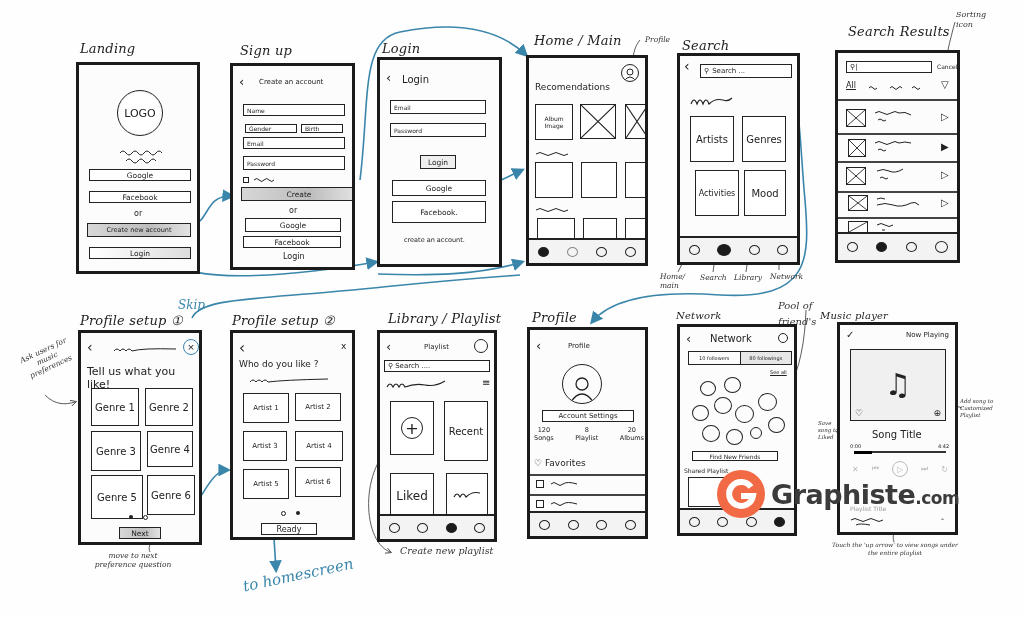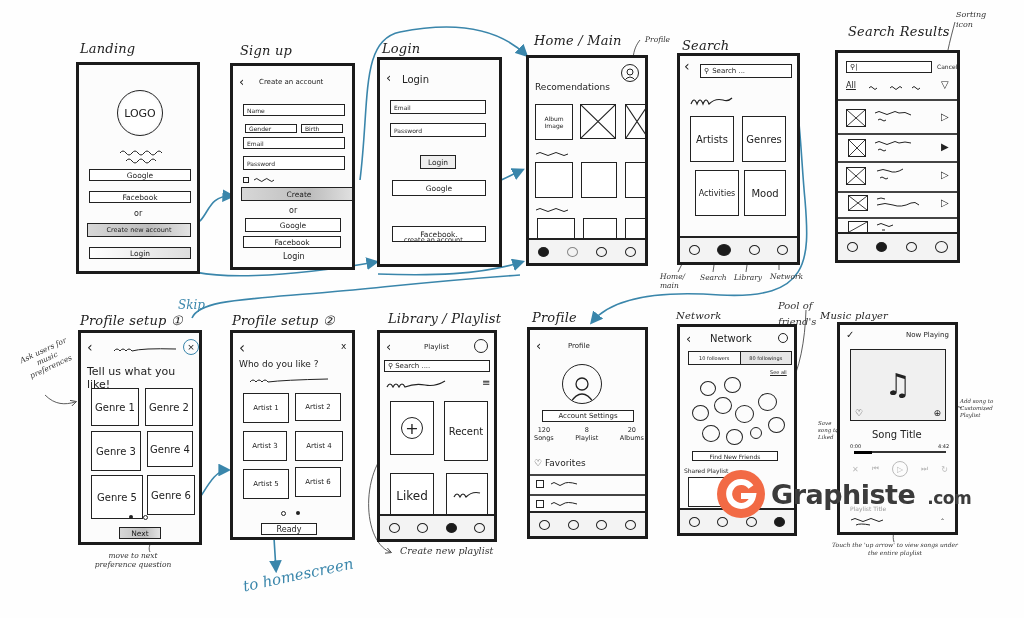--- a/index.html
+++ b/index.html
@@ -25,21 +25,21 @@
   .xbox svg { width: 100%; height: 100%; display: block; }
   .txt { position: absolute; font-size: 8px; }
   .squiggle { position: absolute; height: 8px; }
   .divider { position: absolute; left: 0; right: 0; height: 1.5px; background: #444; }
 
   svg.arrows { position: absolute; left: 0; top: 0; width: 1024px; height: 618px; pointer-events: none; }
 
   .logo-wrap { position: absolute; left: 717px; top: 470px; display: flex; align-items: center; }
   .logo-g { width: 48px; height: 48px; border-radius: 50%; background: #f26a45; display: flex; align-items: center; justify-content: center; }
   .logo-text { font-family: "DejaVu Sans", sans-serif; font-weight: bold; font-size: 27px; color: #3b3b3b; margin-left: 6px; letter-spacing: -0.5px; }
-  .logo-text small { font-size: 17px; font-weight: bold; margin-left: 12px; }
+  .logo-text small { font-size: 17px; font-weight: bold; }
 </style>
 </head>
 <body>
 
 <svg class="arrows" viewBox="0 0 1024 618">
   <defs>
     <marker id="ah" markerWidth="8" markerHeight="8" refX="6" refY="4" orient="auto">
       <path d="M0,0 L8,4 L0,8 z" fill="#3a86ab"></path>
     </marker>
     <marker id="ahk" markerWidth="8" markerHeight="8" refX="6" refY="4" orient="auto">
@@ -129,21 +129,21 @@
 </div>
 
 <div class="screen-label sketch" style="left:382px;top:41px;">Login</div>
 <div class="phone" style="left:377px;top:57px;width:125px;height:210px;">
   <div class="txt" style="left:6px;top:10px;font-size:13px;">‹</div>
   <div class="txt" style="left:22px;top:14px;font-size:10px;">Login</div>
   <div class="field" style="left:10px;top:40px;width:96px;height:14px;">Email</div>
   <div class="field" style="left:10px;top:63px;width:96px;height:14px;">Password</div>
   <div class="box" style="left:40px;top:95px;width:36px;height:14px;background:#eee;">Login</div>
   <div class="box" style="left:12px;top:120px;width:94px;height:16px;">Google</div>
-  <div class="box" style="left:12px;top:141px;width:94px;height:16px;margin-top:25px;">Facebook.</div>
+  <div class="box" style="left:12px;top:141px;width:94px;height:22px;">Facebook.</div>
   <div class="txt" style="left:24px;top:160px;font-size:6.5px;margin-top:16px;">create an account.</div>
 </div>
 
 <div class="screen-label sketch" style="left:534px;top:33px;">Home / Main</div>
 <div class="note sketch" style="left:645px;top:35px;">Profile</div>
 <div class="phone" style="left:526px;top:55px;width:122px;height:211px;">
   <div style="position:absolute;right:6px;top:6px;width:18px;height:18px;border:1.5px solid #222;border-radius:50%;display:flex;align-items:flex-end;justify-content:center;overflow:hidden;">
     <svg width="14" height="14" viewBox="0 0 14 14">
         <circle cx="7" cy="5" r="3" fill="none" stroke="#222"></circle>
         <path d="M1,14 q6,-8 12,0" fill="none" stroke="#222"></path>

